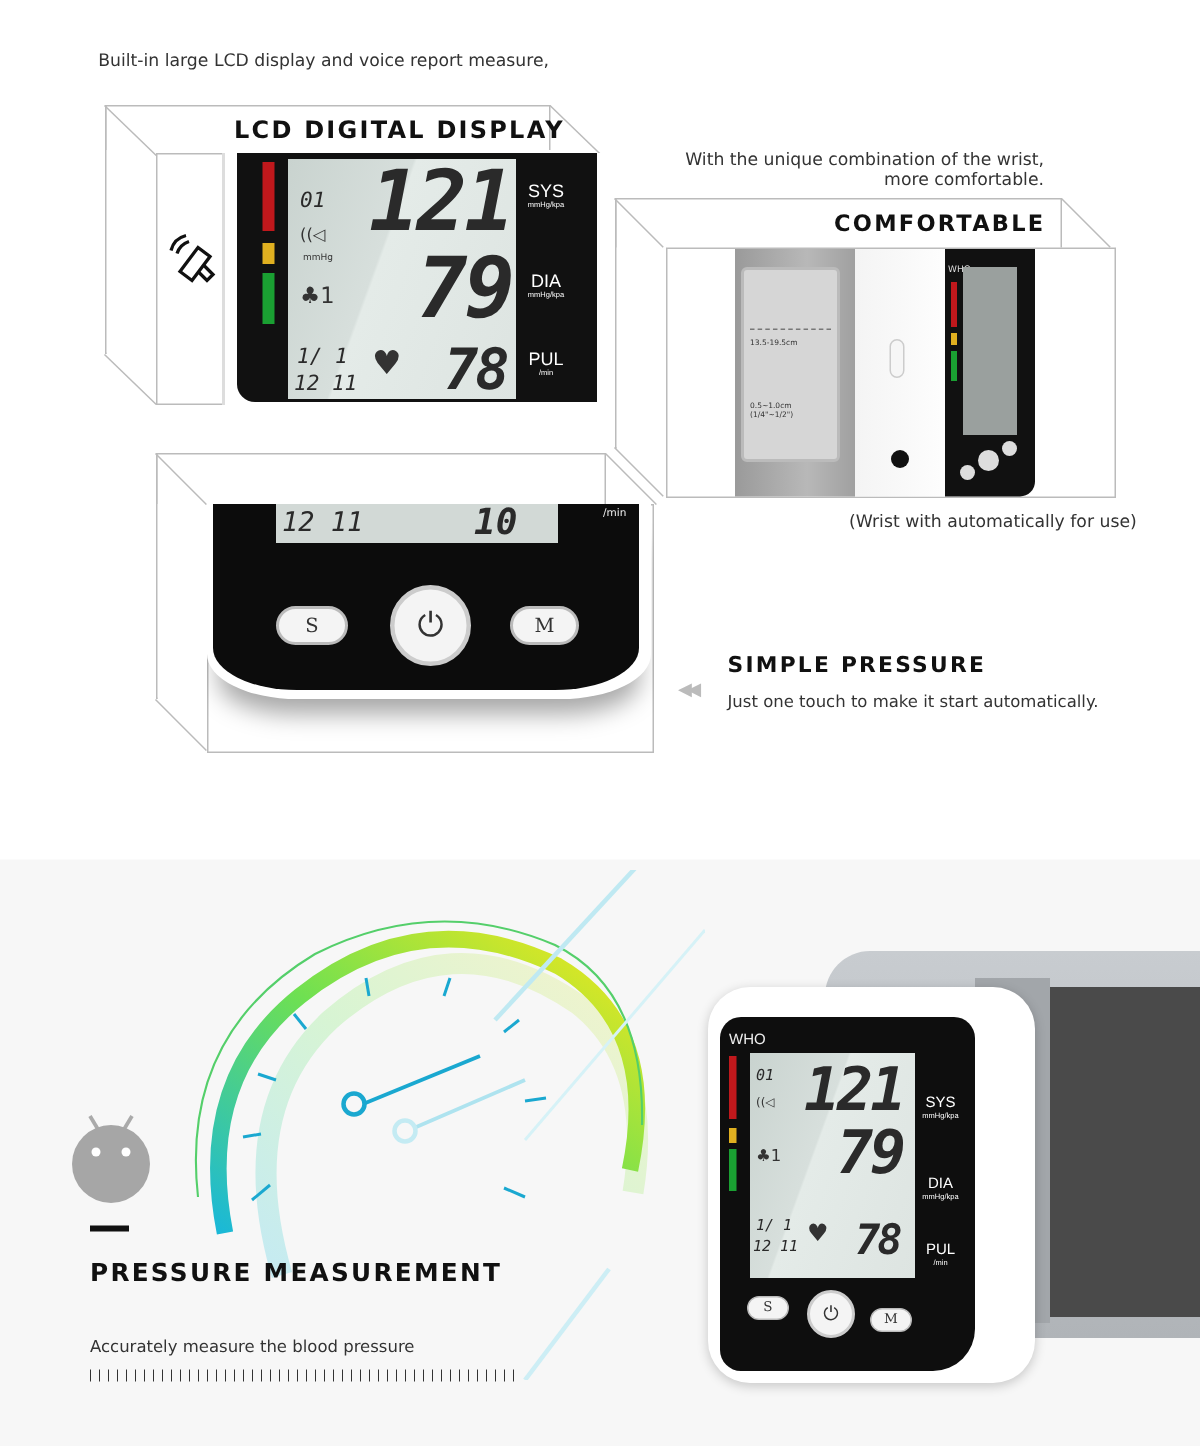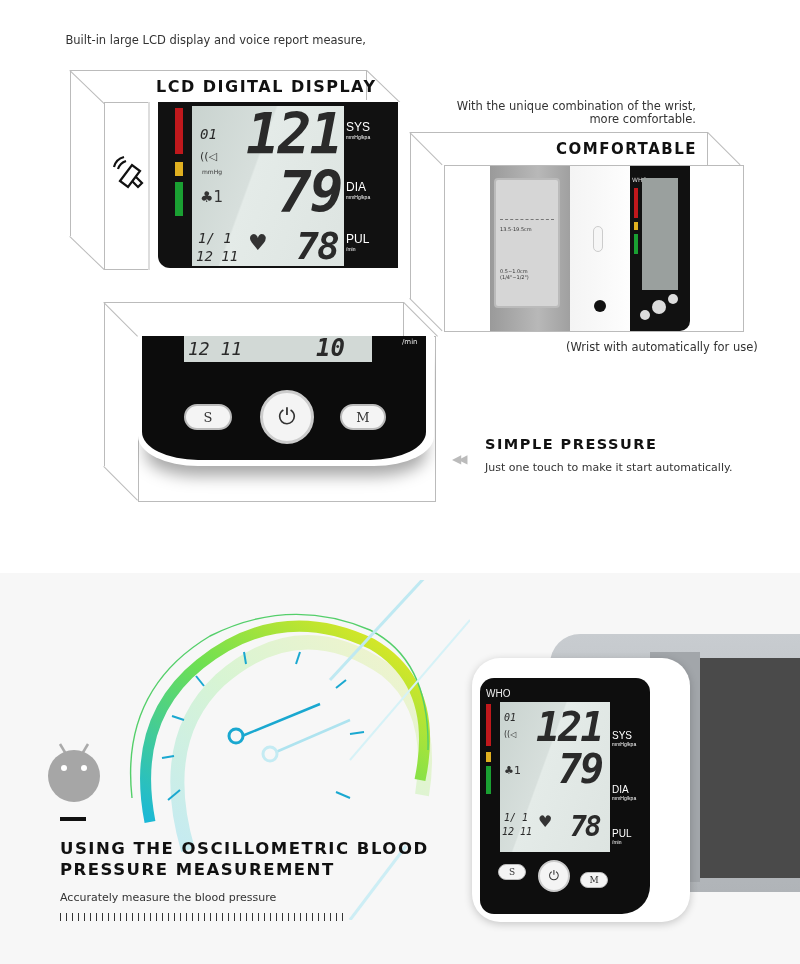--- a/index.html
+++ b/index.html
@@ -6,21 +6,21 @@
 body{width:800px;height:964px;background:#fff;font-family:"DejaVu Sans",sans-serif;position:relative;overflow:hidden;color:#222}
 .abs{position:absolute}
 .caption{font-size:11.5px;color:#333;text-align:right;line-height:13px}
 .heading{font-family:"DejaVu Sans",sans-serif;font-weight:bold;letter-spacing:1.5px;color:#111}
 .box-line{position:absolute;border:1px solid #bbb}
 .diag{position:absolute;height:1px;background:#bbb;transform-origin:0 0}
 
 .dev-black{background:#111;border-radius:14px}
 .lcd{background:linear-gradient(110deg,#c9d3cf 0%,#d7dfdc 40%,#e4ebe8 41%,#dde4e1 100%);position:absolute}
 .seg{font-family:"DejaVu Sans Mono",monospace;color:#2a2a2a;font-style:italic;font-weight:bold;position:absolute}
-.label-w{color:#fff;font-family:"Liberation Sans",sans-serif;position:absolute;}
+.label-w{color:#fff;font-family:"Liberation Sans",sans-serif;position:absolute;text-align:center}
 .label-w small{display:block;font-size:5px}
 .bar{position:absolute;width:8px}
 .btn-pill{position:absolute;background:#f4f4f4;border-radius:14px;border:2px solid #bbb;font-family:"DejaVu Serif",serif;color:#333;display:flex;align-items:center;justify-content:center}
 .btn-round{position:absolute;background:#f4f4f4;border-radius:50%;border:3px solid #ccc;display:flex;align-items:center;justify-content:center;color:#333}
 .gray-sec{position:absolute;left:0;top:573px;width:800px;height:391px;background:#f7f7f7}
 </style>
 </head>
 <body>
 
 <div class="abs caption" style="left:40px;top:34px;width:326px">
@@ -180,21 +180,20 @@
     <line x1="14" y1="4" x2="20" y2="14" stroke="#aaa" stroke-width="2.5"></line>
     <line x1="42" y1="4" x2="36" y2="14" stroke="#aaa" stroke-width="2.5"></line>
     <circle cx="28" cy="36" r="26" fill="#a6a6a6"></circle>
     <circle cx="18" cy="28" r="3" fill="#fff"></circle>
     <circle cx="38" cy="28" r="3" fill="#fff"></circle>
   </svg>
 </div>
 <div class="abs" style="left:60px;top:817px;width:26px;height:4px;background:#111"></div>
 
 <div class="abs heading" style="left:60px;top:838px;font-size:16.5px;line-height:21px">
-  <div>USING THE OSCILLOMETRIC BLOOD</div>
   <div>PRESSURE MEASUREMENT</div>
 </div>
 <div class="abs" style="left:60px;top:891px;font-size:11px;color:#333">Accurately measure the blood pressure</div>
 <div class="abs" style="left:60px;top:913px;width:288px;height:8px;background:repeating-linear-gradient(90deg,#333 0 1px,transparent 1px 6px)"></div>
 
 <div class="abs" style="left:470px;top:628px;width:330px;height:300px">
   <div class="abs" style="left:80px;top:6px;width:250px;height:258px;background:linear-gradient(180deg,#c8ccd0,#b0b4b8);border-radius:30px 0 0 30px"></div>
   <div class="abs" style="left:224px;top:30px;width:106px;height:220px;background:#4a4a4a"></div>
   <div class="abs" style="left:180px;top:24px;width:50px;height:230px;background:#a2a6aa"></div>
   <div class="abs" style="left:2px;top:30px;width:218px;height:264px;background:#fff;border-radius:28px;box-shadow:0 2px 8px rgba(0,0,0,.2)"></div>

